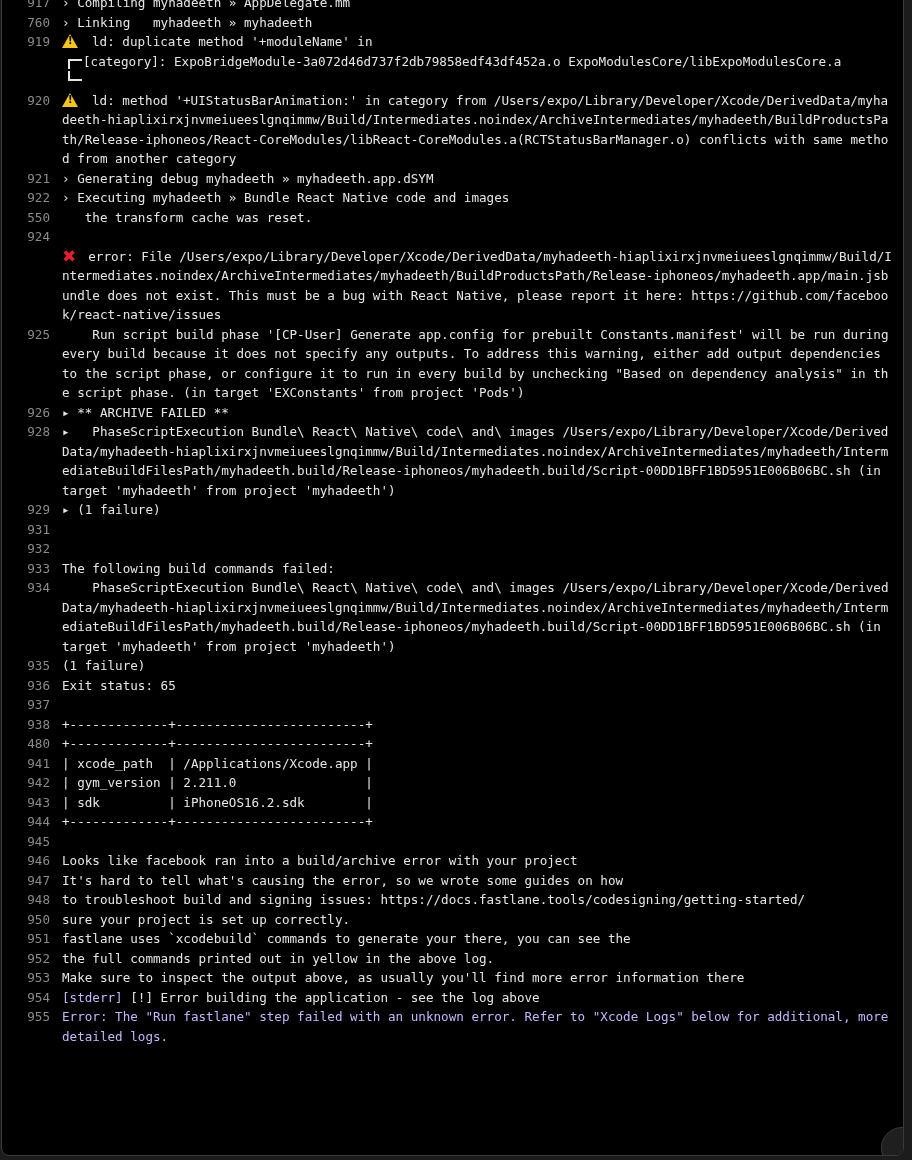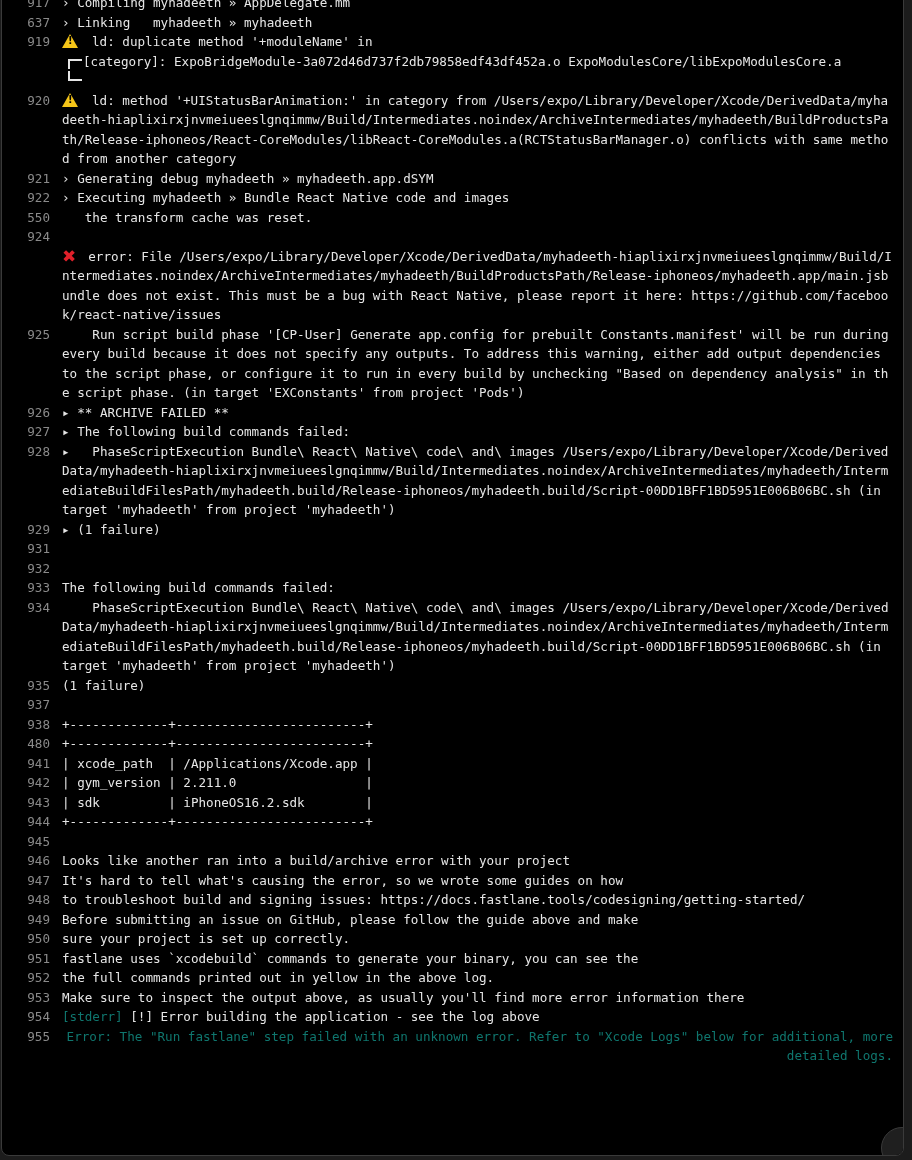--- a/index.html
+++ b/index.html
@@ -43,21 +43,21 @@
       color: #8a8a8a;
       padding-right: 12px;
       box-sizing: content-box;
     }
     .content {
       flex: 1 1 auto;
       width: 830px;
       word-break: break-all;
       padding-right: 10px;
     }
-    .red { color: #0f766e; text-align: right; }
+    .red { color: #c4b5fd; }
     .warn-icon {
       display: inline-block;
       width: 0; height: 0;
       border-left: 8px solid transparent;
       border-right: 8px solid transparent;
       border-bottom: 14px solid #f5c518;
       position: relative;
       vertical-align: -2px;
       margin-right: 14px;
     }
@@ -108,54 +108,53 @@
       background: #1f1f1f;
       border: 1px solid #3a3a3a;
     }
   </style>
 </head>
 <body>
 
 <div class="log-panel">
   <div class="log-lines" id="log-lines">
       <div class="line"><span class="ln">917</span><span class="content"><span>› Compiling myhadeeth » AppDelegate.mm</span></span></div>
-      <div class="line"><span class="ln">637</span><span class="content"><span>› Linking   myhadeeth » myhadeeth</span></span></div>
+      <div class="line"><span class="ln">760</span><span class="content"><span>› Linking   myhadeeth » myhadeeth</span></span></div>
       <div class="line"><span class="ln">919</span><span class="content"><span class="warn-icon"></span><span>ld: duplicate method '+moduleName' in</span></span></div>
       <div class="line"><span class="ln"></span><span class="content"><span class="tree"></span><span>[category]: ExpoBridgeModule-3a072d46d737f2db79858edf43df452a.o ExpoModulesCore/libExpoModulesCore.a</span></span></div>
       <div class="line"><span class="ln"></span><span class="content"><span class="tree last"></span></span></div>
       <div class="line"><span class="ln">920</span><span class="content"><span class="warn-icon"></span><span>ld: method '+UIStatusBarAnimation:' in category from /Users/expo/Library/Developer/Xcode/DerivedData/myhadeeth-hiaplixirxjnvmeiueeslgnqimmw/Build/Intermediates.noindex/ArchiveIntermediates/myhadeeth/BuildProductsPath/Release-iphoneos/React-CoreModules/libReact-CoreModules.a(RCTStatusBarManager.o) conflicts with same method from another category</span></span></div>
       <div class="line"><span class="ln">921</span><span class="content"><span>› Generating debug myhadeeth » myhadeeth.app.dSYM</span></span></div>
       <div class="line"><span class="ln">922</span><span class="content"><span>› Executing myhadeeth » Bundle React Native code and images</span></span></div>
       <div class="line"><span class="ln">550</span><span class="content"><span>   the transform cache was reset.</span></span></div>
       <div class="line"><span class="ln">924</span><span class="content"><span></span></span></div>
       <div class="line"><span class="ln"></span><span class="content"><span class="err-icon">✖</span><span>error: File /Users/expo/Library/Developer/Xcode/DerivedData/myhadeeth-hiaplixirxjnvmeiueeslgnqimmw/Build/Intermediates.noindex/ArchiveIntermediates/myhadeeth/BuildProductsPath/Release-iphoneos/myhadeeth.app/main.jsbundle does not exist. This must be a bug with React Native, please report it here: https://github.com/facebook/react-native/issues</span></span></div>
       <div class="line"><span class="ln"></span><span class="content"><span></span></span></div>
       <div class="line"><span class="ln">925</span><span class="content"><span>    Run script build phase '[CP-User] Generate app.config for prebuilt Constants.manifest' will be run during every build because it does not specify any outputs. To address this warning, either add output dependencies to the script phase, or configure it to run in every build by unchecking "Based on dependency analysis" in the script phase. (in target 'EXConstants' from project 'Pods')</span></span></div>
       <div class="line"><span class="ln">926</span><span class="content"><span>▸ ** ARCHIVE FAILED **</span></span></div>
-      <div class="line"><span class="ln">927</span><span class="content"><span>▸ The following build commands failed:</span></span></div>
       <div class="line"><span class="ln">928</span><span class="content"><span>▸   PhaseScriptExecution Bundle\ React\ Native\ code\ and\ images /Users/expo/Library/Developer/Xcode/DerivedData/myhadeeth-hiaplixirxjnvmeiueeslgnqimmw/Build/Intermediates.noindex/ArchiveIntermediates/myhadeeth/IntermediateBuildFilesPath/myhadeeth.build/Release-iphoneos/myhadeeth.build/Script-00DD1BFF1BD5951E006B06BC.sh (in target 'myhadeeth' from project 'myhadeeth')</span></span></div>
       <div class="line"><span class="ln">929</span><span class="content"><span>▸ (1 failure)</span></span></div>
       <div class="line"><span class="ln">931</span><span class="content"><span></span></span></div>
       <div class="line"><span class="ln">932</span><span class="content"><span></span></span></div>
       <div class="line"><span class="ln">933</span><span class="content"><span>The following build commands failed:</span></span></div>
       <div class="line"><span class="ln">934</span><span class="content"><span>    PhaseScriptExecution Bundle\ React\ Native\ code\ and\ images /Users/expo/Library/Developer/Xcode/DerivedData/myhadeeth-hiaplixirxjnvmeiueeslgnqimmw/Build/Intermediates.noindex/ArchiveIntermediates/myhadeeth/IntermediateBuildFilesPath/myhadeeth.build/Release-iphoneos/myhadeeth.build/Script-00DD1BFF1BD5951E006B06BC.sh (in target 'myhadeeth' from project 'myhadeeth')</span></span></div>
       <div class="line"><span class="ln">935</span><span class="content"><span>(1 failure)</span></span></div>
+      <div class="line"><span class="ln">936</span><span class="content"><span>Exit status: 65</span></span></div>
       <div class="line"><span class="ln">937</span><span class="content"><span></span></span></div>
       <div class="line"><span class="ln">938</span><span class="content"><span>+-------------+-------------------------+</span></span></div>
       <div class="line"><span class="ln">480</span><span class="content"><span>+-------------+-------------------------+</span></span></div>
       <div class="line"><span class="ln">941</span><span class="content"><span>| xcode_path  | /Applications/Xcode.app |</span></span></div>
       <div class="line"><span class="ln">942</span><span class="content"><span>| gym_version | 2.211.0                 |</span></span></div>
       <div class="line"><span class="ln">943</span><span class="content"><span>| sdk         | iPhoneOS16.2.sdk        |</span></span></div>
       <div class="line"><span class="ln">944</span><span class="content"><span>+-------------+-------------------------+</span></span></div>
       <div class="line"><span class="ln">945</span><span class="content"><span></span></span></div>
-      <div class="line"><span class="ln">946</span><span class="content"><span>Looks like another ran into a build/archive error with your project</span></span></div>
+      <div class="line"><span class="ln">946</span><span class="content"><span>Looks like facebook ran into a build/archive error with your project</span></span></div>
       <div class="line"><span class="ln">947</span><span class="content"><span>It's hard to tell what's causing the error, so we wrote some guides on how</span></span></div>
       <div class="line"><span class="ln">948</span><span class="content"><span>to troubleshoot build and signing issues: https://docs.fastlane.tools/codesigning/getting-started/</span></span></div>
-      <div class="line"><span class="ln">949</span><span class="content"><span>Before submitting an issue on GitHub, please follow the guide above and make</span></span></div>
       <div class="line"><span class="ln">950</span><span class="content"><span>sure your project is set up correctly.</span></span></div>
-      <div class="line"><span class="ln">951</span><span class="content"><span>fastlane uses `xcodebuild` commands to generate your binary, you can see the</span></span></div>
+      <div class="line"><span class="ln">951</span><span class="content"><span>fastlane uses `xcodebuild` commands to generate your there, you can see the</span></span></div>
       <div class="line"><span class="ln">952</span><span class="content"><span>the full commands printed out in yellow in the above log.</span></span></div>
       <div class="line"><span class="ln">953</span><span class="content"><span>Make sure to inspect the output above, as usually you'll find more error information there</span></span></div>
       <div class="line"><span class="ln">954</span><span class="content"><span class="red">[stderr]</span><span> [!] Error building the application - see the log above</span></span></div>
       <div class="line"><span class="ln">955</span><span class="content red"><span>Error: The "Run fastlane" step failed with an unknown error. Refer to "Xcode Logs" below for additional, more detailed logs.</span></span></div>
     </div>
   <div class="scroll-fab"></div>
 </div>
 
 </body></html>

